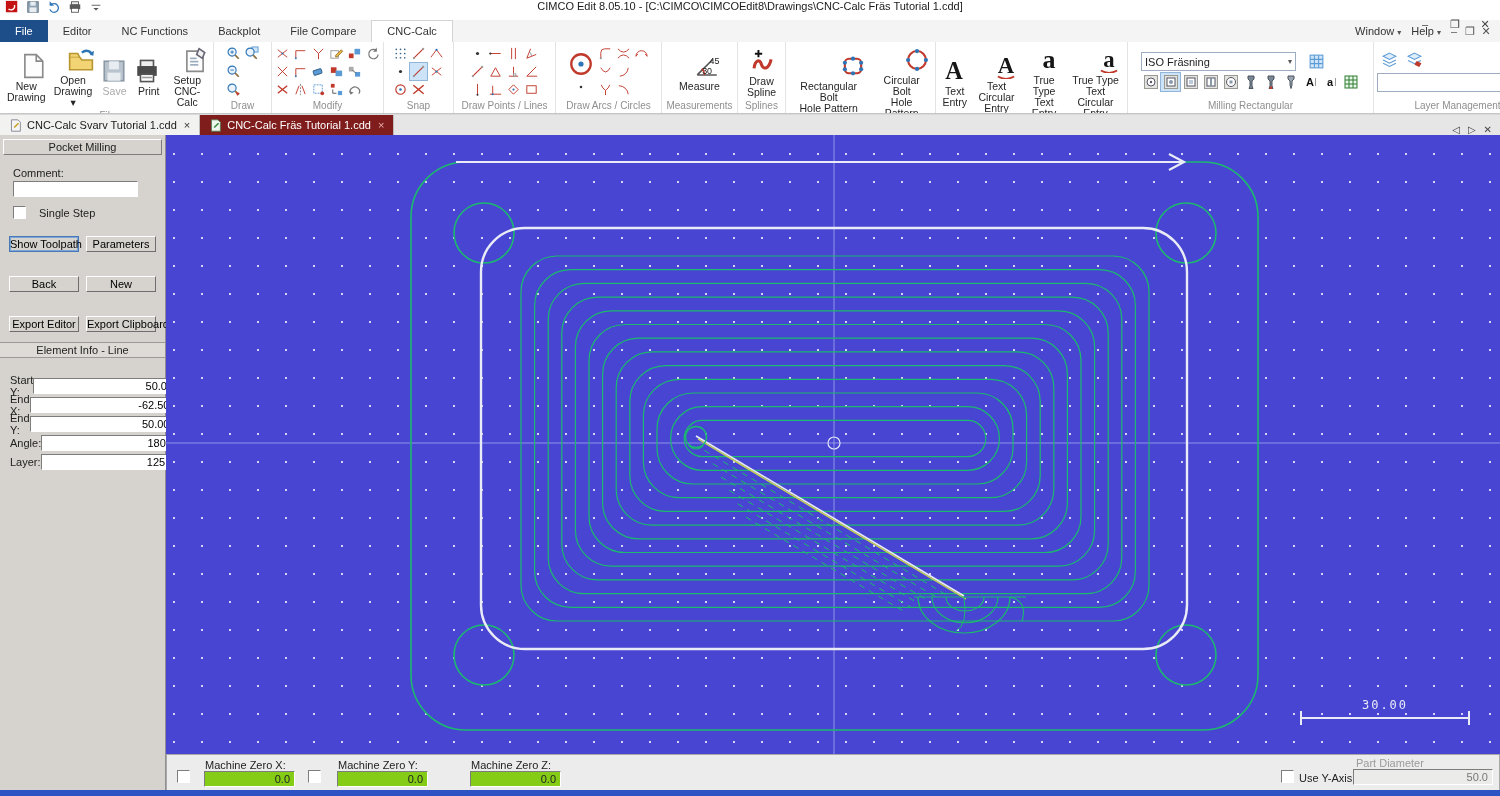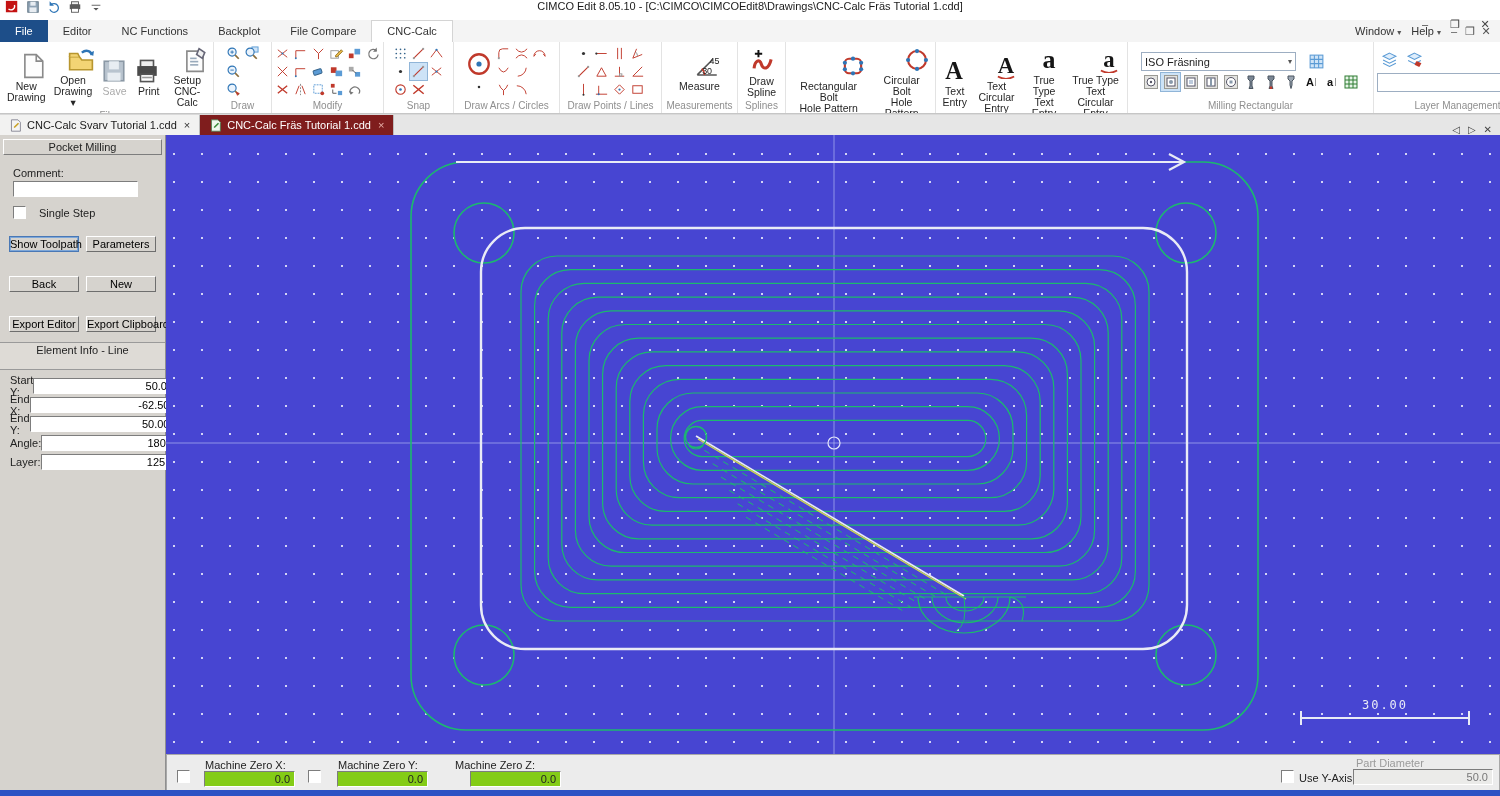--- a/index.html
+++ b/index.html
@@ -55,21 +55,21 @@
   .phdr { margin:4px 3px 0 3px; height:16px; line-height:15px; text-align:center; background:#d6d3ce; border:1px solid; border-color:#ffffff #7d7d7d #7d7d7d #ffffff; font-size:11px; }
   .plabel { margin:12px 0 2px 13px; font-size:11px; }
   .sunken { background:#fff; border:1px solid; border-color:#7d7d7d #ffffff #ffffff #7d7d7d; height:16px; font-family:"Liberation Sans",sans-serif; font-size:11px; padding:0 3px; }
   .cmt-input { display:block; margin:0 0 0 13px; width:125px; }
   .chkrow { display:flex; align-items:center; gap:13px; margin:9px 0 0 13px; }
   .chk { width:13px; height:13px; background:#fff; border:1px solid; border-color:#7d7d7d #ffffff #ffffff #7d7d7d; flex:0 0 auto; }
   .btnrows { margin-top:9px; }
   .btnrow { display:flex; justify-content:space-between; padding:8px 9px; margin-bottom:8px; }
   .sbtn { width:70px; height:16px; background:#d6d3ce; border:1px solid; border-color:#ffffff #6e6e6e #6e6e6e #ffffff; font-size:11px; text-align:center; line-height:14px; cursor:default; white-space:nowrap; }
   .sbtn.focused { border:1px solid #4a78b5; box-shadow:0 0 0 1px #7da7d9 inset; }
-  .ehdr { position:absolute; left:0; right:0; top:207px; height:28px; line-height:15px; text-align:center; background:#dedbd6; border-top:1px solid #9a9a9a; border-bottom:1px solid #9a9a9a; }
+  .ehdr { position:absolute; left:0; right:0; top:207px; height:16px; line-height:15px; text-align:center; background:#dedbd6; border-top:1px solid #9a9a9a; border-bottom:1px solid #9a9a9a; }
   .efields { position:absolute; top:243px; left:0; right:0; }
   .efrow { display:flex; align-items:center; margin:0 6px 3px 10px; height:16px; }
   .efrow .eflabel { width:50px; font-size:11px; }
   .efrow input { flex:1; text-align:right; }
 
   .canvas { flex:1; position:relative; overflow:hidden; }
   .canvas svg { position:absolute; left:0; top:0; }
 
   
   .bottomrow { display:flex; height:36px; }
@@ -419,20 +419,98 @@
             <svg width="15" height="15" viewBox="0 0 16 16">
               <line x1="2.5" y1="3.5" x2="13.5" y2="12.5" stroke="#c0392b" stroke-width="1.6"></line>
               <line x1="13.5" y1="3.5" x2="2.5" y2="12.5" stroke="#c0392b" stroke-width="1.6"></line>
             </svg>
           </span>
           <span class="gicon"></span>
         </div>
       </div>
       <div class="rgroup-label">Snap</div>
     </div>
+    <div class="rgroup" style="width: 102px;">
+      <div class="rgroup-content">
+        <div class="igrid" style="grid-template-columns: repeat(4, 17px);">
+          <span class="gicon">
+            <svg width="15" height="15" viewBox="0 0 16 16">
+              <circle cx="8" cy="8" r="1.7" fill="#333"></circle>
+            </svg>
+          </span>
+          <span class="gicon">
+            <svg width="15" height="15" viewBox="0 0 16 16">
+              <line x1="2" y1="8" x2="13.5" y2="8" stroke="#c0392b"></line>
+              <circle cx="2.5" cy="8" r="1.2" fill="#333"></circle>
+            </svg>
+          </span>
+          <span class="gicon">
+            <svg width="15" height="15" viewBox="0 0 16 16">
+              <line x1="6" y1="2" x2="6" y2="14" stroke="#c0392b"></line>
+              <line x1="10" y1="2" x2="10" y2="14" stroke="#c0392b"></line>
+            </svg>
+          </span>
+          <span class="gicon">
+            <svg width="15" height="15" viewBox="0 0 16 16">
+              <path d="M3 13L13 9M3 13L7 3" stroke="#c0392b" fill="none"></path>
+              <path d="M8 10.5a6 6 0 0 0-2.2-4.2" stroke="#888" fill="none"></path>
+            </svg>
+          </span>
+          <span class="gicon">
+            <svg width="15" height="15" viewBox="0 0 16 16">
+              <line x1="3" y1="13" x2="13" y2="3" stroke="#c0392b" stroke-width="1.2"></line>
+              <rect x="2" y="12" width="2" height="2" fill="#999"></rect>
+              <rect x="12" y="2" width="2" height="2" fill="#999"></rect>
+            </svg>
+          </span>
+          <span class="gicon">
+            <svg width="15" height="15" viewBox="0 0 16 16">
+              <path d="M3 13h10L8 4z" fill="none" stroke="#c0392b"></path>
+            </svg>
+          </span>
+          <span class="gicon">
+            <svg width="15" height="15" viewBox="0 0 16 16">
+              <line x1="3" y1="13" x2="13" y2="13" stroke="#c0392b"></line>
+              <line x1="8" y1="13" x2="8" y2="3" stroke="#c0392b"></line>
+              <rect x="8" y="10.5" width="2.5" height="2.5" fill="none" stroke="#999"></rect>
+            </svg>
+          </span>
+          <span class="gicon">
+            <svg width="15" height="15" viewBox="0 0 16 16">
+              <path d="M3 13L13 3M3 13h11" stroke="#c0392b" fill="none"></path>
+            </svg>
+          </span>
+          <span class="gicon">
+            <svg width="15" height="15" viewBox="0 0 16 16">
+              <line x1="8" y1="2" x2="8" y2="14" stroke="#c0392b"></line>
+              <circle cx="8" cy="13.5" r="1.1" fill="#333"></circle>
+            </svg>
+          </span>
+          <span class="gicon">
+            <svg width="15" height="15" viewBox="0 0 16 16">
+              <line x1="2" y1="13" x2="14" y2="13" stroke="#c0392b"></line>
+              <line x1="5" y1="13" x2="5" y2="4" stroke="#c0392b"></line>
+              <circle cx="5" cy="13" r="1.1" fill="#2e75b6"></circle>
+            </svg>
+          </span>
+          <span class="gicon">
+            <svg width="15" height="15" viewBox="0 0 16 16">
+              <path d="M8 3l5 5-5 5-5-5z" fill="none" stroke="#c0392b"></path>
+              <circle cx="8" cy="8" r="1.2" fill="#2e75b6"></circle>
+            </svg>
+          </span>
+          <span class="gicon">
+            <svg width="15" height="15" viewBox="0 0 16 16">
+              <rect x="3" y="4" width="10" height="8" fill="none" stroke="#c0392b"></rect>
+            </svg>
+          </span>
+        </div>
+      </div>
+      <div class="rgroup-label">Draw Points / Lines</div>
+    </div>
     <div class="rgroup" style="width: 106px;">
       <div class="rgroup-content">
         <div style="display: flex; flex-direction: column; align-items: center; gap: 4px;">
           <span style="display: inline-flex; align-items: center; justify-content: center;">
             <svg width="26" height="26" viewBox="0 0 16 16">
               <circle cx="8" cy="8" r="6" fill="none" stroke="#c0392b" stroke-width="1.4"></circle>
               <circle cx="8" cy="8" r="1.6" fill="#2e75b6"></circle>
             </svg>
           </span>
           <span style="display: inline-flex; align-items: center; justify-content: center;">
@@ -478,98 +556,20 @@
           </span>
           <span class="gicon">
             <svg width="15" height="15" viewBox="0 0 16 16">
               <path d="M3 4a10 10 0 0 1 10 9" fill="none" stroke="#c0392b"></path>
             </svg>
           </span>
           <span class="gicon"></span>
         </div>
       </div>
       <div class="rgroup-label">Draw Arcs / Circles</div>
-    </div>
-    <div class="rgroup" style="width: 102px;">
-      <div class="rgroup-content">
-        <div class="igrid" style="grid-template-columns: repeat(4, 17px);">
-          <span class="gicon">
-            <svg width="15" height="15" viewBox="0 0 16 16">
-              <circle cx="8" cy="8" r="1.7" fill="#333"></circle>
-            </svg>
-          </span>
-          <span class="gicon">
-            <svg width="15" height="15" viewBox="0 0 16 16">
-              <line x1="2" y1="8" x2="13.5" y2="8" stroke="#c0392b"></line>
-              <circle cx="2.5" cy="8" r="1.2" fill="#333"></circle>
-            </svg>
-          </span>
-          <span class="gicon">
-            <svg width="15" height="15" viewBox="0 0 16 16">
-              <line x1="6" y1="2" x2="6" y2="14" stroke="#c0392b"></line>
-              <line x1="10" y1="2" x2="10" y2="14" stroke="#c0392b"></line>
-            </svg>
-          </span>
-          <span class="gicon">
-            <svg width="15" height="15" viewBox="0 0 16 16">
-              <path d="M3 13L13 9M3 13L7 3" stroke="#c0392b" fill="none"></path>
-              <path d="M8 10.5a6 6 0 0 0-2.2-4.2" stroke="#888" fill="none"></path>
-            </svg>
-          </span>
-          <span class="gicon">
-            <svg width="15" height="15" viewBox="0 0 16 16">
-              <line x1="3" y1="13" x2="13" y2="3" stroke="#c0392b" stroke-width="1.2"></line>
-              <rect x="2" y="12" width="2" height="2" fill="#999"></rect>
-              <rect x="12" y="2" width="2" height="2" fill="#999"></rect>
-            </svg>
-          </span>
-          <span class="gicon">
-            <svg width="15" height="15" viewBox="0 0 16 16">
-              <path d="M3 13h10L8 4z" fill="none" stroke="#c0392b"></path>
-            </svg>
-          </span>
-          <span class="gicon">
-            <svg width="15" height="15" viewBox="0 0 16 16">
-              <line x1="3" y1="13" x2="13" y2="13" stroke="#c0392b"></line>
-              <line x1="8" y1="13" x2="8" y2="3" stroke="#c0392b"></line>
-              <rect x="8" y="10.5" width="2.5" height="2.5" fill="none" stroke="#999"></rect>
-            </svg>
-          </span>
-          <span class="gicon">
-            <svg width="15" height="15" viewBox="0 0 16 16">
-              <path d="M3 13L13 3M3 13h11" stroke="#c0392b" fill="none"></path>
-            </svg>
-          </span>
-          <span class="gicon">
-            <svg width="15" height="15" viewBox="0 0 16 16">
-              <line x1="8" y1="2" x2="8" y2="14" stroke="#c0392b"></line>
-              <circle cx="8" cy="13.5" r="1.1" fill="#333"></circle>
-            </svg>
-          </span>
-          <span class="gicon">
-            <svg width="15" height="15" viewBox="0 0 16 16">
-              <line x1="2" y1="13" x2="14" y2="13" stroke="#c0392b"></line>
-              <line x1="5" y1="13" x2="5" y2="4" stroke="#c0392b"></line>
-              <circle cx="5" cy="13" r="1.1" fill="#2e75b6"></circle>
-            </svg>
-          </span>
-          <span class="gicon">
-            <svg width="15" height="15" viewBox="0 0 16 16">
-              <path d="M8 3l5 5-5 5-5-5z" fill="none" stroke="#c0392b"></path>
-              <circle cx="8" cy="8" r="1.2" fill="#2e75b6"></circle>
-            </svg>
-          </span>
-          <span class="gicon">
-            <svg width="15" height="15" viewBox="0 0 16 16">
-              <rect x="3" y="4" width="10" height="8" fill="none" stroke="#c0392b"></rect>
-            </svg>
-          </span>
-        </div>
-      </div>
-      <div class="rgroup-label">Draw Points / Lines</div>
     </div>
     <div class="rgroup" style="width: 76px;">
       <div class="rgroup-content">
         <div class="bigbtn">
           <div class="bicon">
             <span style="display: inline-flex; align-items: center; justify-content: center;">
               <svg width="26" height="26" viewBox="0 0 16 16">
                 <path d="M2 13.5h12M2 13.5L11.5 4" stroke="#555" fill="none"></path>
                 <path d="M6.5 13.5A5.5 5.5 0 0 0 4.8 9.6" fill="none" stroke="#c0392b"></path>
                 <text x="9.5" y="7" font-size="5.5" fill="#222" font-family="Liberation Sans">45</text>
@@ -933,21 +933,21 @@
 
 <div class="bottomrow">
   <div class="sb-left"></div>
   <div class="statusbar">
     <span class="chk" style="left:10px;top:15px;"></span>
     <span class="lbl" style="left:38px;top:4px;">Machine Zero X:</span>
     <input style="left: 37px; top: 16px; width: 91px;" value="0.0">
     <span class="chk" style="left:141px;top:15px;"></span>
     <span class="lbl" style="left:171px;top:4px;">Machine Zero Y:</span>
     <input style="left: 170px; top: 16px; width: 91px;" value="0.0">
-    <span class="lbl" style="left:288px;top:4px;">Machine Zero Z:</span>
+    <span class="lbl" style="left:304px;top:4px;">Machine Zero Z:</span>
     <input style="left: 303px; top: 16px; width: 91px;" value="0.0">
     <span class="chk" style="left:1114px;top:15px;"></span>
     <span class="lbl" style="left:1132px;top:17px;">Use Y-Axis Substitution</span>
     <span class="lbl dim" style="left:1189px;top:2px;">Part Diameter</span>
     <input style="left: 1186px; top: 14px; width: 140px; background: rgb(235, 235, 233); color: rgb(119, 119, 119);" value="50.0">
   </div>
 </div>
 <div class="bottomstrip"></div>
 
 </body></html>

